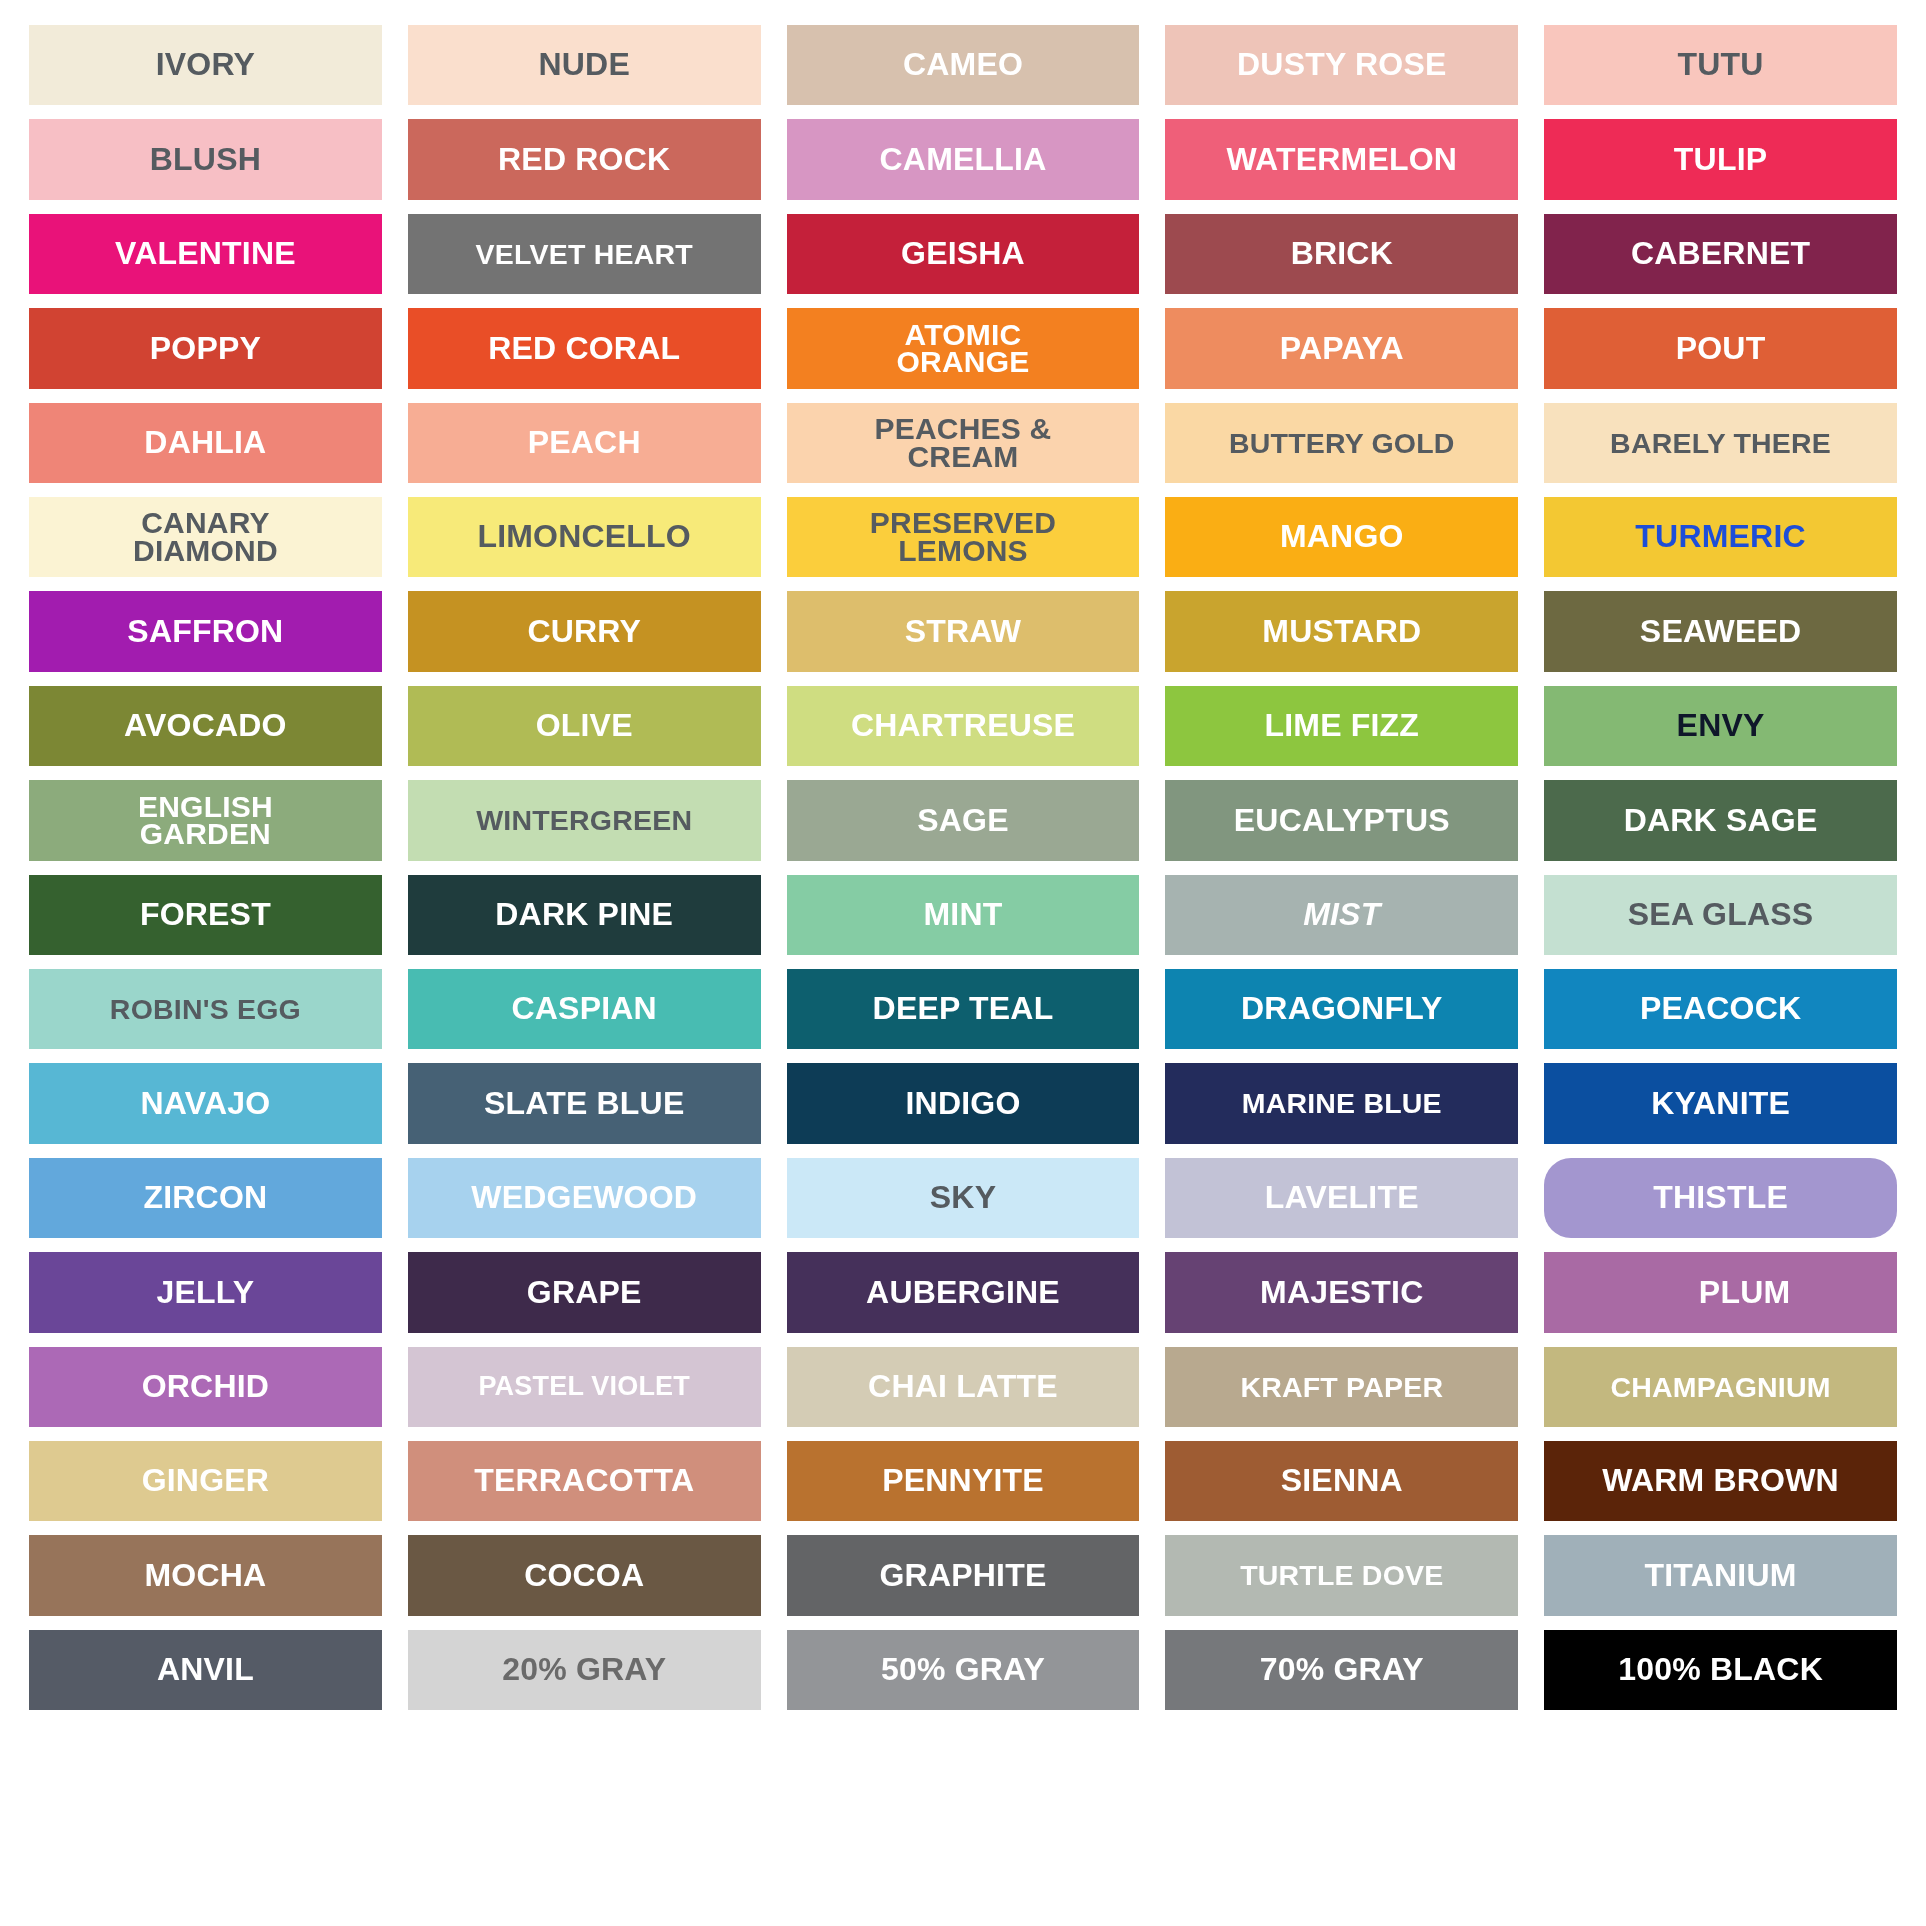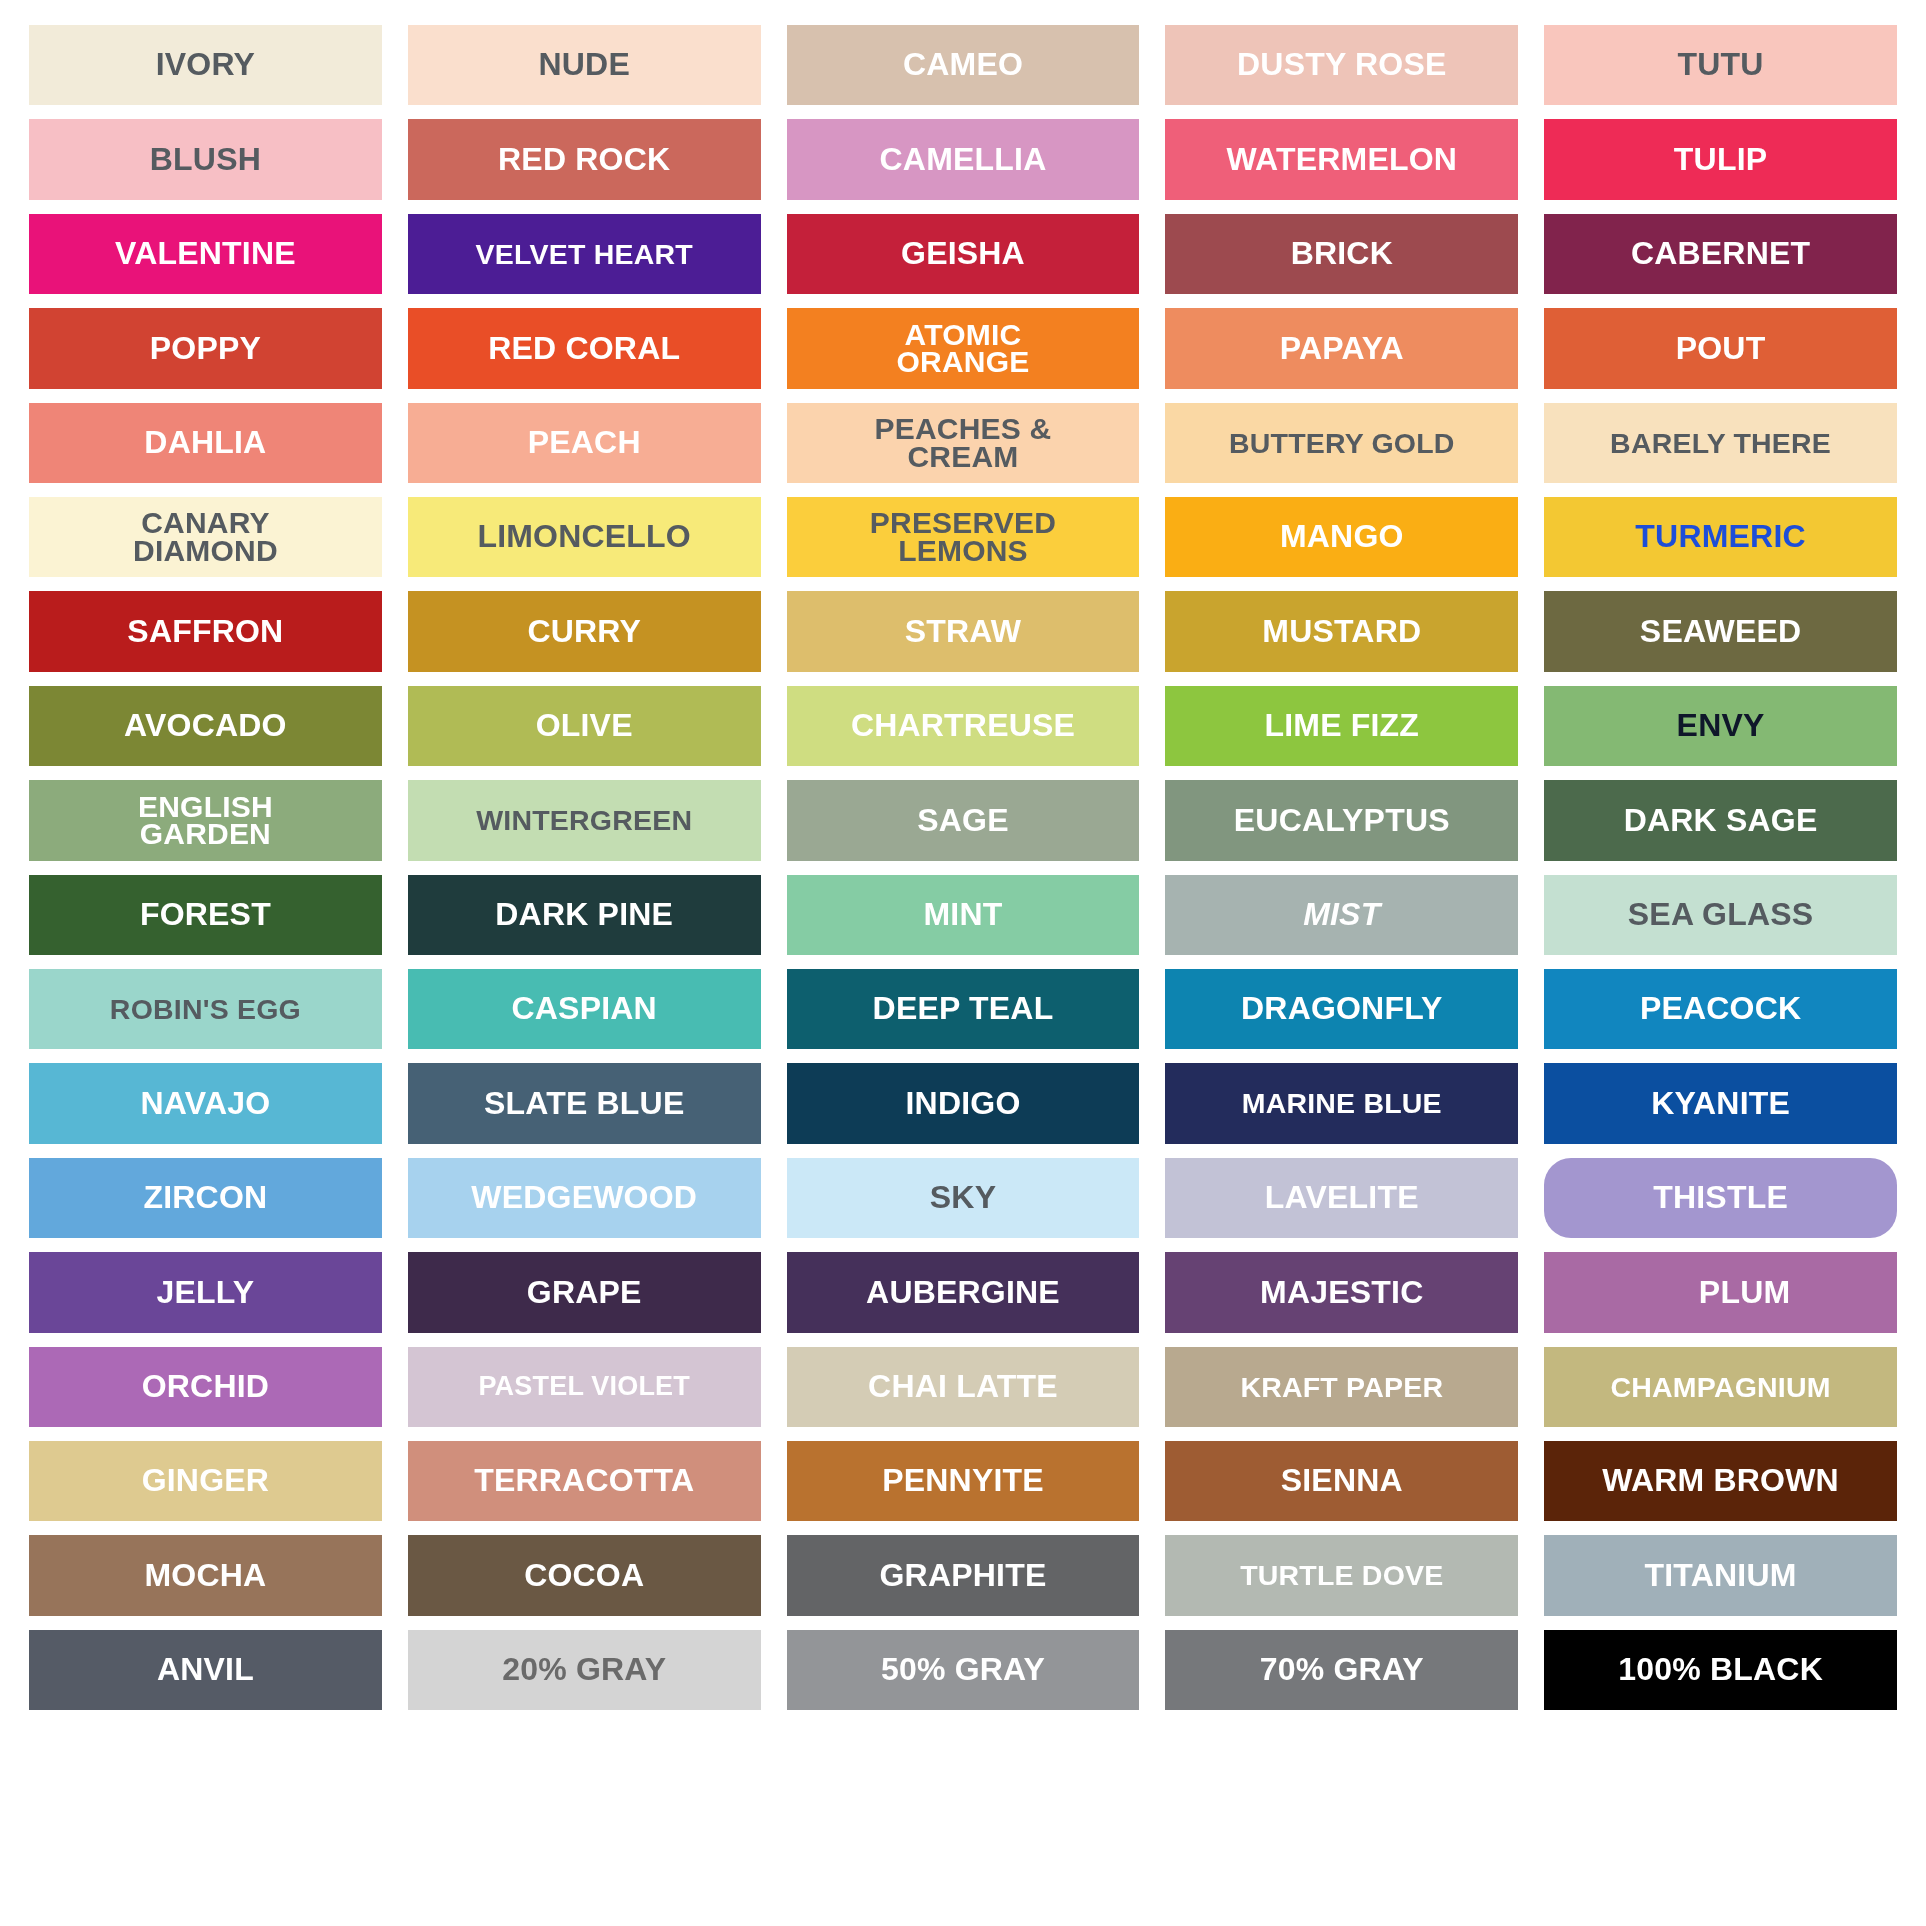--- a/index.html
+++ b/index.html
@@ -71,21 +71,21 @@
     </div>
     <div class="swatch" style="background-color: rgb(239, 95, 121);">
       <span class="label" style="color: rgb(255, 255, 255);">WATERMELON</span>
     </div>
     <div class="swatch" style="background-color: rgb(238, 43, 86);">
       <span class="label" style="color: rgb(255, 255, 255);">TULIP</span>
     </div>
     <div class="swatch" style="background-color: rgb(233, 18, 121);">
       <span class="label" style="color: rgb(255, 255, 255);">VALENTINE</span>
     </div>
-    <div class="swatch long" style="background-color: #4c1d95;">
+    <div class="swatch long" style="background-color: #737373;">
       <span class="label" style="color: rgb(255, 255, 255);">VELVET HEART</span>
     </div>
     <div class="swatch" style="background-color: rgb(196, 32, 58);">
       <span class="label" style="color: rgb(255, 255, 255);">GEISHA</span>
     </div>
     <div class="swatch" style="background-color: rgb(157, 74, 79);">
       <span class="label" style="color: rgb(255, 255, 255);">BRICK</span>
     </div>
     <div class="swatch" style="background-color: rgb(129, 35, 76);">
       <span class="label" style="color: rgb(255, 255, 255);">CABERNET</span>
@@ -132,21 +132,21 @@
     <div class="swatch two-line" style="background-color: rgb(251, 206, 60);">
       <span class="label" style="color: rgb(85, 91, 96);">PRESERVED
 LEMONS</span>
     </div>
     <div class="swatch" style="background-color: rgb(250, 174, 20);">
       <span class="label" style="color: rgb(255, 255, 255);">MANGO</span>
     </div>
     <div class="swatch" style="background-color: rgb(243, 200, 51);">
       <span class="label" style="color: #1d4ed8;">TURMERIC</span>
     </div>
-    <div class="swatch" style="background-color: #b91c1c;">
+    <div class="swatch" style="background-color: #a21caf;">
       <span class="label" style="color: rgb(255, 255, 255);">SAFFRON</span>
     </div>
     <div class="swatch" style="background-color: rgb(197, 146, 34);">
       <span class="label" style="color: rgb(255, 255, 255);">CURRY</span>
     </div>
     <div class="swatch" style="background-color: rgb(221, 190, 108);">
       <span class="label" style="color: rgb(255, 255, 255);">STRAW</span>
     </div>
     <div class="swatch" style="background-color: rgb(201, 164, 46);">
       <span class="label" style="color: rgb(255, 255, 255);">MUSTARD</span>

